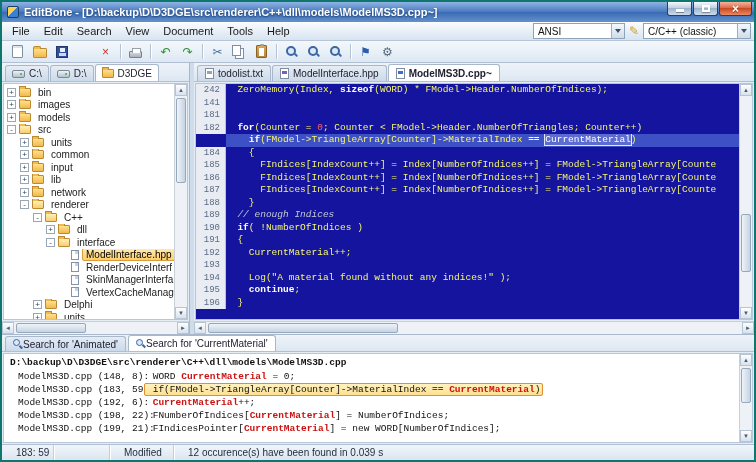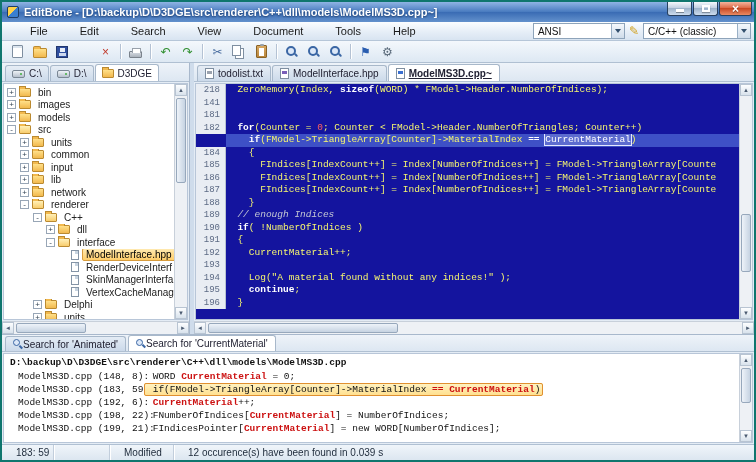--- a/index.html
+++ b/index.html
@@ -20,21 +20,21 @@
   .wbtn.close{width:33px;background:linear-gradient(#f2b49e,#dd6a46 45%,#c94a24 50%,#e98a64);}
   .g-min{width:8px;height:3px;background:#fff;box-shadow:0 1px 0 rgba(0,0,0,.35);margin-top:4px;}
   .g-max{width:8px;height:7px;border:2px solid #fff;box-shadow:0 1px 1px rgba(0,0,0,.3);}
   .g-close{color:#fff;font-size:12px;font-weight:bold;line-height:10px;text-shadow:0 1px 1px rgba(0,0,0,.4);}
   .g-close::after{content:"×";}
 
   
   .menubar{height:19px;flex:none;display:flex;align-items:center;padding:0 3px;
     background:linear-gradient(#fbfdff,#e6eef7 55%,#d8e4f1);border-bottom:1px solid #b6c6d8;font-size:11px;color:#1a1a1a;}
   .menu-items{display:flex;}
-  .menu-item{padding:0 7px;border-radius:2px;cursor:default;margin-left:18px;}
+  .menu-item{padding:0 7px;border-radius:2px;cursor:default;}
   .menu-right{margin-left:auto;display:flex;align-items:center;gap:4px;}
   .combo{height:16px;background:#fff;border:1px solid #8ea4ba;display:flex;align-items:center;justify-content:space-between;font-size:10px;color:#111;}
   .combo.enc{width:92px;}
   .combo.syn{width:108px;}
   .combo-label{padding-left:4px;white-space:nowrap;overflow:hidden;}
   .caret{height:100%;width:13px;flex:none;background:linear-gradient(#f4f8fc,#cfdcea);border-left:1px solid #9ab0c6;display:flex;align-items:center;justify-content:center;}
   .caret::after{content:"";border:3px solid transparent;border-top:4px solid #33506e;margin-top:3px;}
   .pencil{font-size:12px;color:#cf9d17;line-height:1;}
   .pencil::after{content:"✎";}
 
@@ -90,21 +90,21 @@
   .ti-file{width:8px;height:10px;background:#fff;border:1px solid #8494a6;}
   .ti-file::after{content:"";position:absolute;top:0;right:0;width:3px;height:3px;background:#c8d4e0;}
   .tlabel{padding:0 3px;border:1px solid transparent;border-radius:2px;}
   .tlabel.sel{background:linear-gradient(#ffe9b0,#ffce6a);border-color:#d89c3c;color:#000;}
 
   
   .editor{flex:1;min-width:0;display:flex;flex-direction:column;background:#e4ecf5;}
   .etabs{height:19px;flex:none;display:flex;align-items:flex-end;gap:1px;padding:2px 3px 0;background:linear-gradient(#eef3f9,#dde7f2);border-bottom:1px solid #b0c0d2;}
   .etab{height:16px;display:flex;align-items:center;gap:4px;padding:0 7px;font-size:10px;color:#223;
     border:1px solid #a8b8ca;border-bottom:none;border-radius:3px 3px 0 0;background:linear-gradient(#e6edf5,#ccdaea);}
-  .etab.active{background:#fff;height:17px;font-weight:bold;text-decoration:underline;}
+  .etab.active{background:#fff;height:17px;font-weight:bold;}
   .fdoc{width:9px;height:11px;background:#fff;border:1px solid #7e8ea0;position:relative;flex:none;}
   .fdoc::after{content:"";position:absolute;left:1px;right:1px;top:2px;height:3px;background:var(--dot,#888);}
 
   .code-wrap{flex:1;min-height:0;display:flex;margin:1px;border:1px solid #b8c6d8;background:#14149e;}
   #code{flex:1;min-width:0;overflow:hidden;font-family:"Liberation Mono","DejaVu Sans Mono",monospace;font-size:9.5px;}
   .cl{display:flex;height:12.5px;line-height:12.5px;white-space:pre;}
   .ln{width:30px;flex:none;text-align:right;padding-right:5px;background:#e9edf3;color:#5c6a84;border-right:1px solid #b8c2d0;font-size:9px;}
   .lt{flex:1;min-width:0;color:#f6f670;overflow:hidden;}
   .cl.active .lt{background:#3e50c6;}
   .cl.active .ln{background:#ccd7ea;color:#1c2c44;font-weight:bold;margin-top:16px;}
@@ -400,21 +400,21 @@
             <span class="fdoc" style="--dot: #7a5fb8;"></span>
             <span class="etab-label">ModelInterface.hpp</span>
           </div>
           <div class="etab active">
             <span class="fdoc" style="--dot: #3a6fd0;"></span>
             <span class="etab-label">ModelMS3D.cpp~</span>
           </div>
         </div>
       <div class="code-wrap">
         <div id="code">
-            <div class="cl"><span class="ln">218</span><span class="lt"><span class="tk-t">  ZeroMemory(Index, </span><span class="tk-k">sizeof</span><span class="tk-t">(WORD) * FModel-&gt;Header.NumberOfIndices);</span></span></div>
+            <div class="cl"><span class="ln">242</span><span class="lt"><span class="tk-t">  ZeroMemory(Index, </span><span class="tk-k">sizeof</span><span class="tk-t">(WORD) * FModel-&gt;Header.NumberOfIndices);</span></span></div>
             <div class="cl"><span class="ln">141</span><span class="lt"></span></div>
             <div class="cl"><span class="ln">181</span><span class="lt"></span></div>
             <div class="cl"><span class="ln">182</span><span class="lt"><span class="tk-t">  </span><span class="tk-k">for</span><span class="tk-t">(Counter = </span><span class="tk-n">0</span><span class="tk-t">; Counter &lt; FModel-&gt;Header.NumberOfTriangles; Counter++)</span></span></div>
             <div class="cl active"><span class="ln">183</span><span class="lt"><span class="tk-t">    </span><span class="tk-k">if</span><span class="tk-t">(FModel-&gt;TriangleArray[Counter]-&gt;MaterialIndex </span><span class="tk-k">==</span><span class="tk-t"> </span><span class="tk-m">CurrentMaterial</span><span class="tk-t">)</span></span></div>
             <div class="cl"><span class="ln">184</span><span class="lt"><span class="tk-t">    {</span></span></div>
             <div class="cl"><span class="ln">185</span><span class="lt"><span class="tk-t">      FIndices[IndexCount++] = Index[NumberOfIndices++] = FModel-&gt;TriangleArray[Counte</span></span></div>
             <div class="cl"><span class="ln">186</span><span class="lt"><span class="tk-t">      FIndices[IndexCount++] = Index[NumberOfIndices++] = FModel-&gt;TriangleArray[Counte</span></span></div>
             <div class="cl"><span class="ln">187</span><span class="lt"><span class="tk-t">      FIndices[IndexCount++] = Index[NumberOfIndices++] = FModel-&gt;TriangleArray[Counte</span></span></div>
             <div class="cl"><span class="ln">188</span><span class="lt"><span class="tk-t">    }</span></span></div>
             <div class="cl"><span class="ln">189</span><span class="lt"><span class="tk-c">  // enough Indices</span></span></div>

